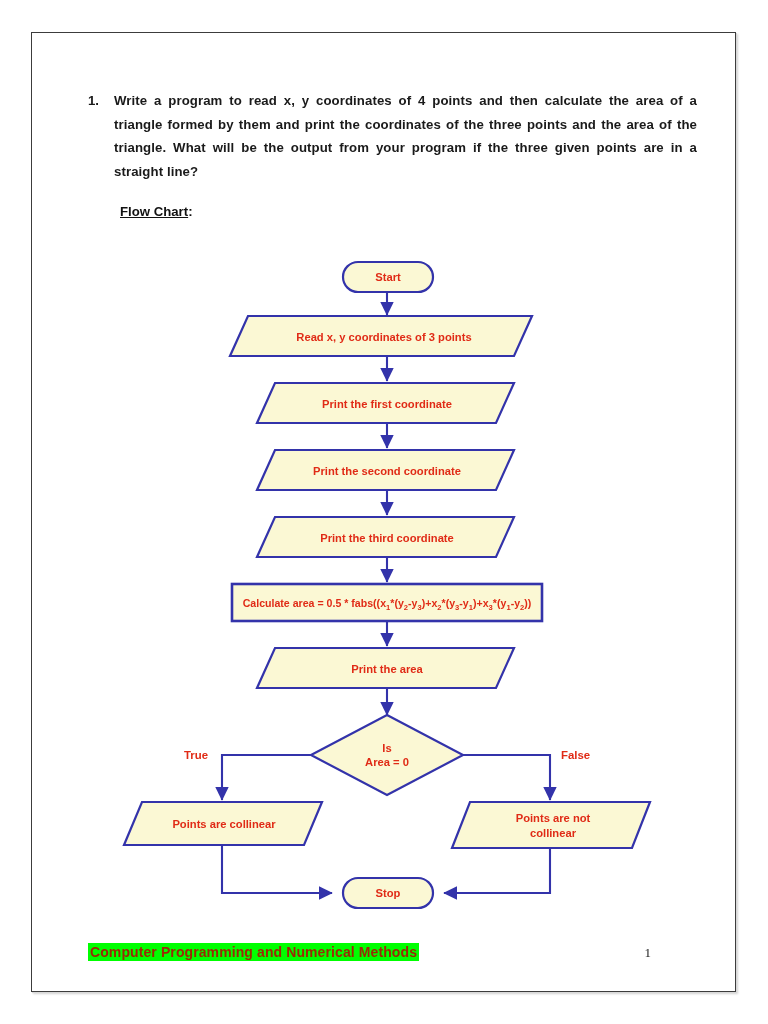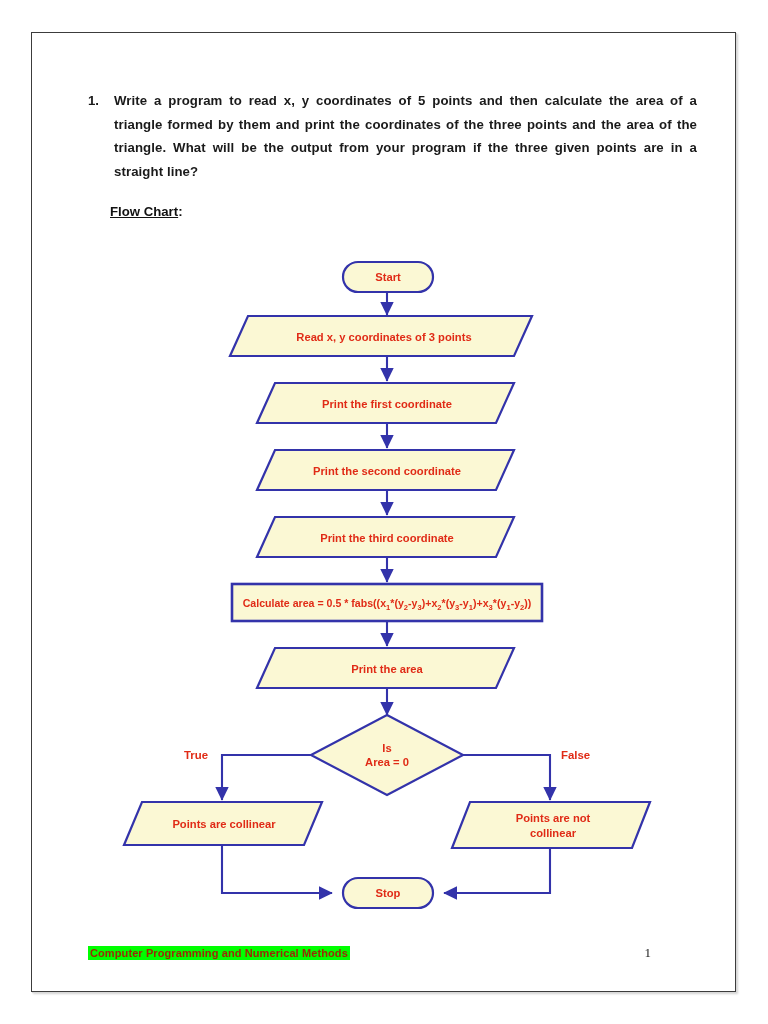--- a/index.html
+++ b/index.html
@@ -38,21 +38,21 @@
     font-size:13.2px;
     line-height:1.78;
   }
   .q-text{
     flex:1 1 auto;
     text-align:justify;
     letter-spacing:.1px;
   }
   .flowchart-label{
     margin-top:21px;
-    margin-left:22px;
+    margin-left:32px;
     font-size:13.2px;
     font-weight:bold;
     color:#111;
   }
   .flowchart-label .u{ text-decoration:underline; }
 
   
   .chart-wrap{
     position:absolute;
     left:0; top:212px;
@@ -77,41 +77,41 @@
     position:absolute;
     left:56px; right:38px; bottom:30px;
     display:flex;
     align-items:baseline;
     justify-content:space-between;
   }
   .footer-title{
     background:#00ff00;
     color:#9a2b05;
     font-weight:bold;
-    font-size:11px;
+    font-size:14px;
     padding:1px 2px 1px 2px;
     letter-spacing:.1px;
   }
   .footer-page{
     font-family:"Liberation Serif", serif;
     font-size:13px;
     color:#1a1a1a;
     margin-right:46px;
   }
 </style>
 </head>
 <body>
 
 <div class="page">
 
   <div class="content">
 
     <div class="question">
       <div class="q-num">1.</div>
-      <div class="q-text">Write a program to read x, y coordinates of 5 points and then calculate the area of a triangle formed by them and print the coordinates of the three points and the area of the triangle. What will be the output from your program if the three given points are in a straight line?</div>
+      <div class="q-text">Write a program to read x, y coordinates of 4 points and then calculate the area of a triangle formed by them and print the coordinates of the three points and the area of the triangle. What will be the output from your program if the three given points are in a straight line?</div>
     </div>
 
     <div class="flowchart-label"><span class="u">Flow Chart</span><span>:</span></div>
 
   </div>
 
   <div class="chart-wrap">
     <svg width="705" height="680" viewBox="0 0 705 680" xmlns="http://www.w3.org/2000/svg">
       <defs>
         <marker id="arr" markerWidth="9" markerHeight="9" refX="6.2" refY="3.2" orient="auto" markerUnits="strokeWidth">

